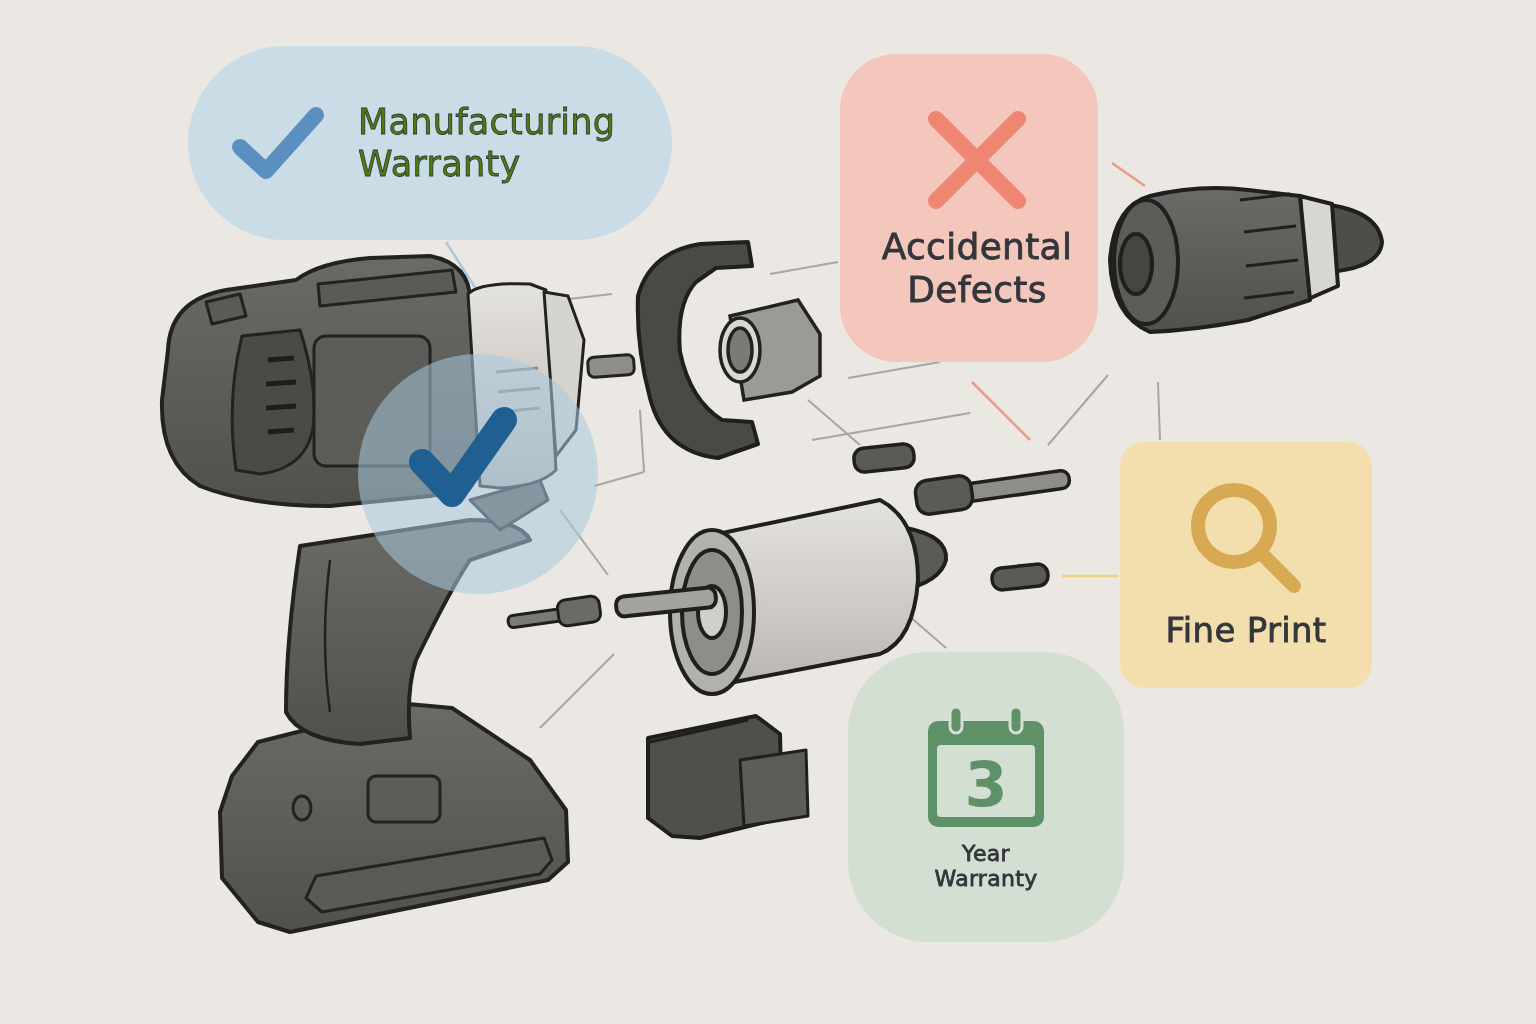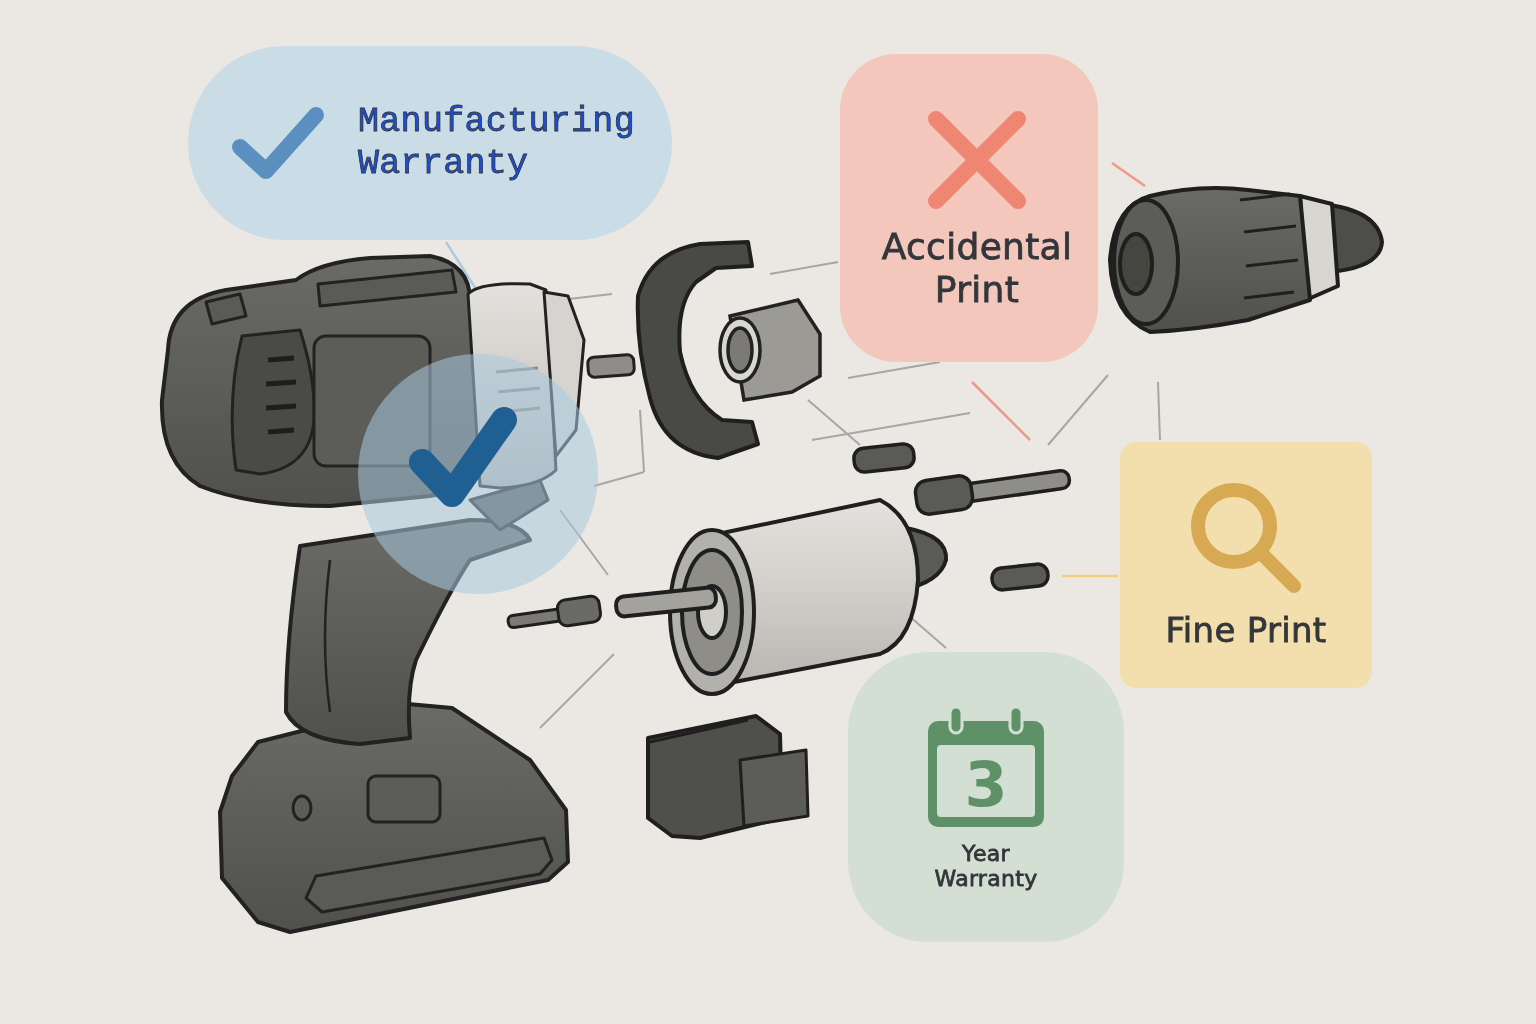--- a/index.html
+++ b/index.html
@@ -16,29 +16,29 @@
     display: flex; flex-direction: column; align-items: center; justify-content: center;
     color: #33363a; text-align: center;
     box-sizing: border-box;
   }
   .callout .label { font-weight: bold; font-size: 36px; line-height: 1.2; letter-spacing: 0.3px; }
   .c-manuf {
     left: 188px; top: 46px; width: 484px; height: 194px; border-radius: 97px;
     background: rgba(196, 217, 229, 0.85);
     flex-direction: row; justify-content: flex-start; padding-left: 40px;
   }
-  .c-manuf .label { text-align: left; margin-left: 30px; font-size: 35px; font-weight: normal; color: #1d4ed8; font-family: Liberation Mono, monospace; -webkit-text-stroke: 0.8px #2f3438; }
+  .c-manuf .label { text-align: left; margin-left: 30px; font-size: 35px; font-weight: normal; color: #4d7c0f; -webkit-text-stroke: 0.8px #2f3438; }
   .c-accident {
     left: 840px; top: 54px; width: 258px; height: 308px; border-radius: 56px;
     background: #f4c7bd;
     padding-left: 16px;
   }
   .c-accident .label { font-weight: normal; -webkit-text-stroke: 0.8px #33363a; font-size: 36px; margin-top: 10px; }
   .c-fine {
-    left: 1120px; top: 442px; width: 252px; height: 246px; border-radius: 16px;
+    left: 1120px; top: 442px; width: 252px; height: 246px; border-radius: 24px;
     background: #f3dfae;
   }
   .c-fine .label { font-weight: normal; -webkit-text-stroke: 0.8px #33363a; font-size: 34px; margin-top: 14px; }
   .c-warranty {
     left: 848px; top: 652px; width: 276px; height: 290px; border-radius: 80px;
     background: #d4dfd3;
   }
   .c-warranty .label { font-weight: normal; -webkit-text-stroke: 0.8px #33363a; font-size: 22px; margin-top: 10px; line-height: 1.15; }
   .cal-num { font-family: "DejaVu Sans", sans-serif; font-weight: bold; }
 </style>
@@ -184,21 +184,21 @@
       <div>Warranty</div>
     </div>
   </div>
 
   <div class="callout c-accident">
     <svg width="110" height="110" viewBox="0 0 110 110">
       <path d="M14 14 L96 96 M96 14 L14 96" stroke="#ee8672" stroke-width="16" stroke-linecap="round"></path>
     </svg>
     <div class="label">
       <div>Accidental</div>
-      <div>Print</div>
+      <div>Defects</div>
     </div>
   </div>
 
   <div class="callout c-fine">
     <svg width="120" height="116" viewBox="0 0 120 116">
       <circle cx="48" cy="46" r="36" fill="none" stroke="#d7a952" stroke-width="14"></circle>
       <line x1="76" y1="74" x2="108" y2="106" stroke="#d7a952" stroke-width="14" stroke-linecap="round"></line>
     </svg>
     <div class="label">Fine Print</div>
   </div>

